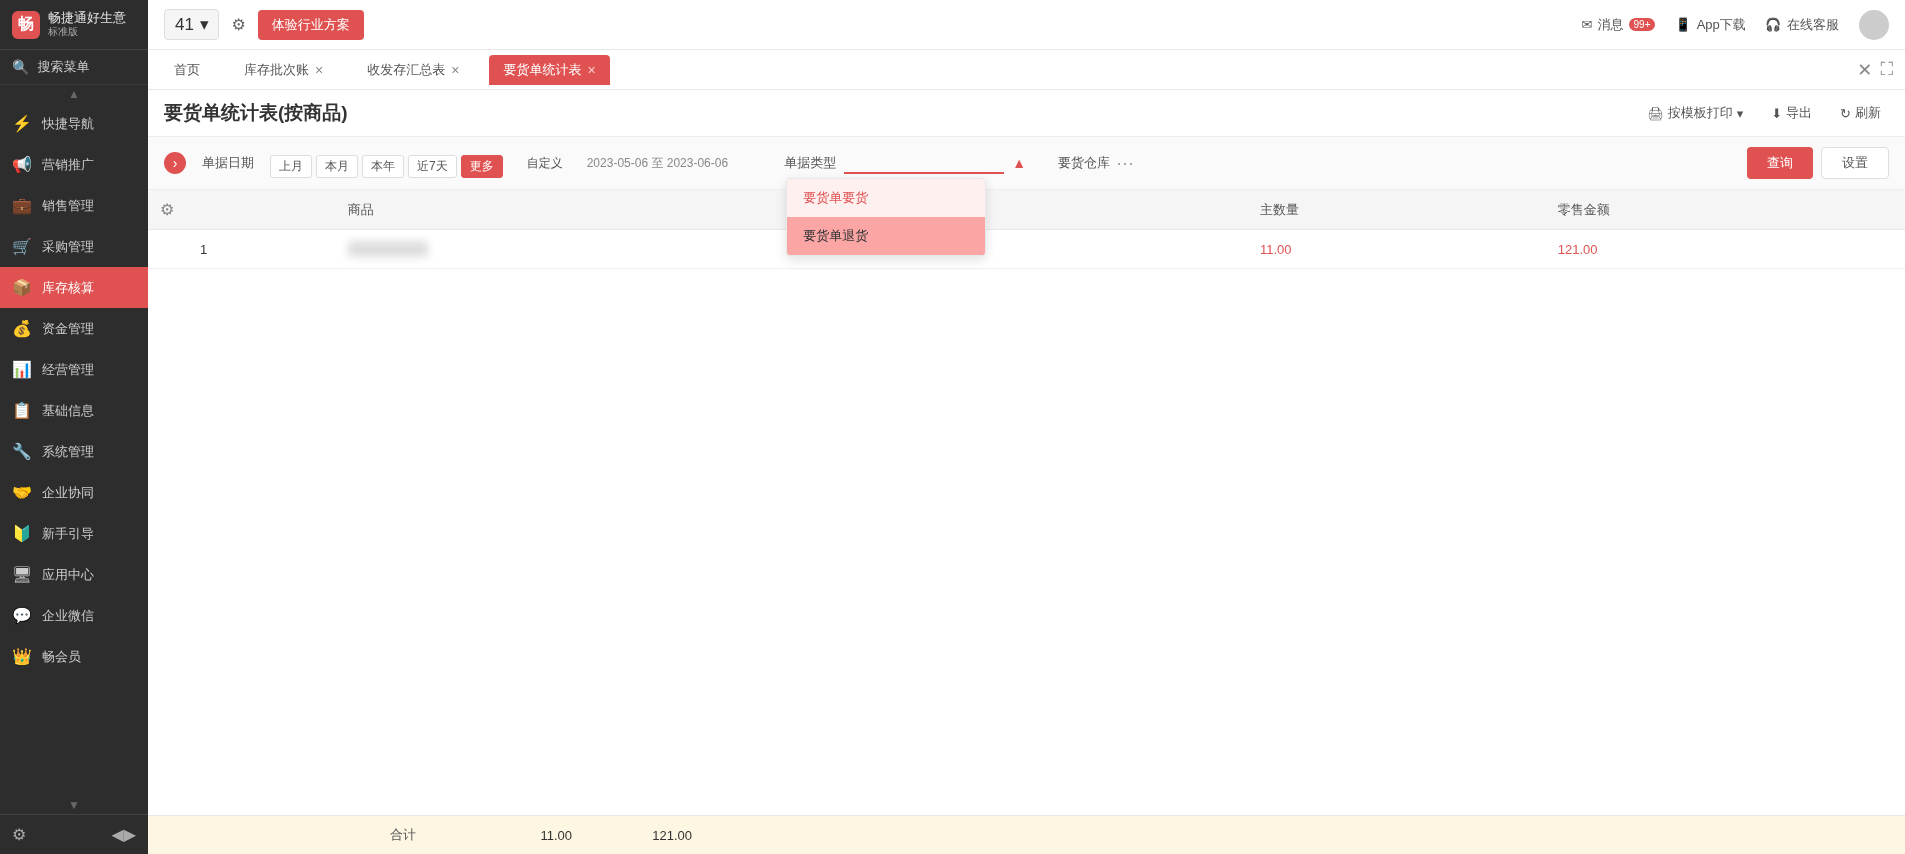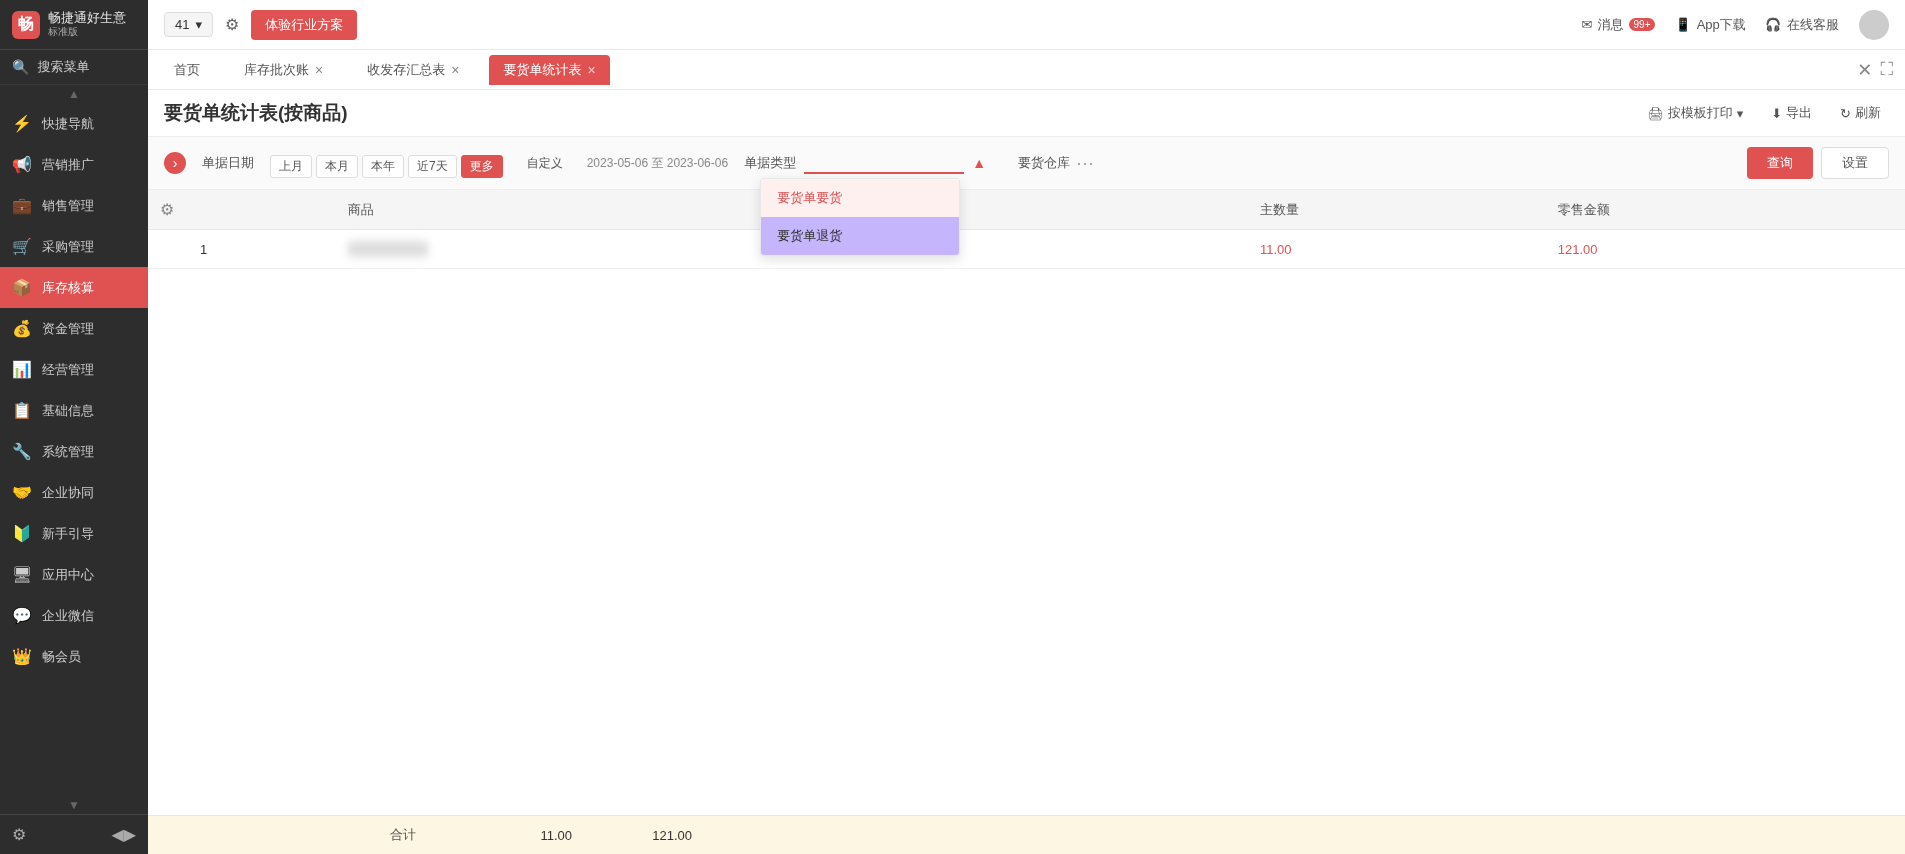--- a/index.html
+++ b/index.html
@@ -106,21 +106,21 @@
     }
     .top-header-left { display: flex; align-items: center; gap: 12px; }
     .store-selector {
       display: flex;
       align-items: center;
       background: #f5f5f5;
       border: 1px solid #ddd;
       border-radius: 4px;
       padding: 4px 10px;
       cursor: pointer;
-      font-size: 13px;
+      font-size: 17px;
       color: #333;
       gap: 6px;
     }
     .industry-btn {
       background: #e05252;
       color: white;
       border: none;
       border-radius: 4px;
       padding: 6px 14px;
       font-size: 13px;
@@ -278,20 +278,21 @@
       border-color: #e05252;
     }
     .date-custom { padding: 2px 8px; font-size: 12px; cursor: pointer; color: #555; }
     .date-range-text { font-size: 12px; color: #888; }
 
     .filter-type-group {
       display: flex;
       align-items: center;
       gap: 8px;
       position: relative;
+      margin-left: 40px;
     }
     .filter-type-label { color: #555; font-size: 13px; }
     .filter-type-input {
       border: none;
       border-bottom: 2px solid #e05252;
       outline: none;
       font-size: 13px;
       padding: 2px 4px;
       width: 160px;
       background: transparent;
@@ -326,22 +327,22 @@
       border-radius: 4px;
       padding: 6px 20px;
       font-size: 13px;
       cursor: pointer;
     }
 
     
     .dropdown-menu {
       position: absolute;
       top: 100%;
-      left: 16px;
-      background: #c4b5fd;
+      left: 2px;
+      background: #fca5a5;
       border: 1px solid #e8e8e8;
       border-radius: 4px;
       box-shadow: 0 4px 12px rgba(0,0,0,0.12);
       z-index: 1000;
       min-width: 200px;
       margin-top: 4px;
     }
     .dropdown-item {
       padding: 10px 16px;
       font-size: 13px;

